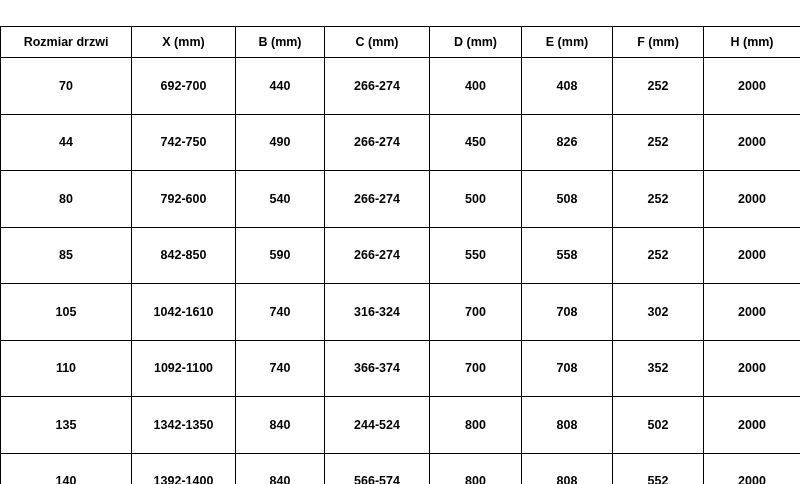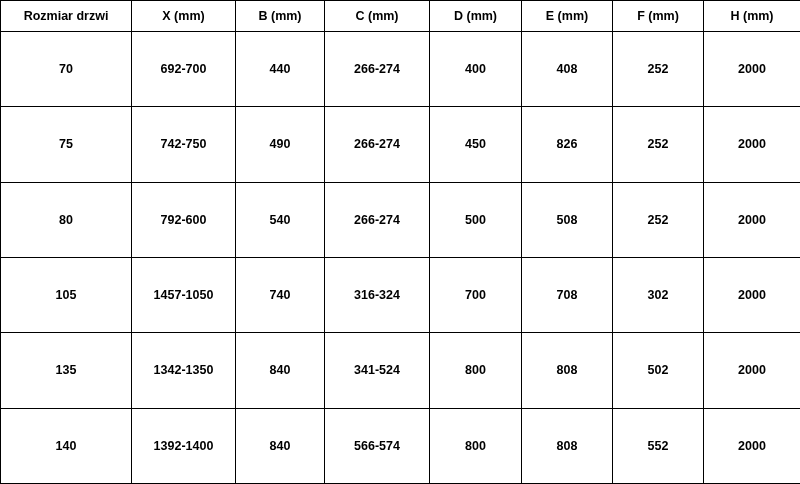--- a/index.html
+++ b/index.html
@@ -10,20 +10,21 @@
   body {
     width: 800px;
     height: 484px;
     overflow: hidden;
     font-family: "Liberation Sans", sans-serif;
   }
   .table-wrap {
     width: 800px;
     height: 428px;
     box-sizing: border-box;
+    margin-top: 26px;
   }
   table.spec-table {
     width: 800px;
     height: 484px;
     border-collapse: collapse;
     table-layout: fixed;
   }
   table.spec-table th,
   table.spec-table td {
     border: 1px solid #000000;
@@ -85,54 +86,74 @@
         <td>70</td>
         <td>692-700</td>
         <td>440</td>
         <td>266-274</td>
         <td>400</td>
         <td>408</td>
         <td>252</td>
         <td>2000</td>
       </tr>
       <tr>
-        <td>75</td>
+        <td>44</td>
         <td>742-750</td>
         <td>490</td>
         <td>266-274</td>
         <td>450</td>
         <td>826</td>
         <td>252</td>
         <td>2000</td>
       </tr>
       <tr>
         <td>80</td>
         <td>792-600</td>
         <td>540</td>
         <td>266-274</td>
         <td>500</td>
         <td>508</td>
         <td>252</td>
         <td>2000</td>
       </tr>
       <tr>
+        <td>85</td>
+        <td>842-850</td>
+        <td>590</td>
+        <td>266-274</td>
+        <td>550</td>
+        <td>558</td>
+        <td>252</td>
+        <td>2000</td>
+      </tr>
+      <tr>
         <td>105</td>
-        <td>1457-1050</td>
+        <td>1042-1610</td>
         <td>740</td>
         <td>316-324</td>
         <td>700</td>
         <td>708</td>
         <td>302</td>
         <td>2000</td>
       </tr>
       <tr>
+        <td>110</td>
+        <td>1092-1100</td>
+        <td>740</td>
+        <td>366-374</td>
+        <td>700</td>
+        <td>708</td>
+        <td>352</td>
+        <td>2000</td>
+      </tr>
+      <tr>
         <td>135</td>
         <td>1342-1350</td>
         <td>840</td>
-        <td>341-524</td>
+        <td>244-524</td>
         <td>800</td>
         <td>808</td>
         <td>502</td>
         <td>2000</td>
       </tr>
       <tr>
         <td>140</td>
         <td>1392-1400</td>
         <td>840</td>
         <td>566-574</td>

